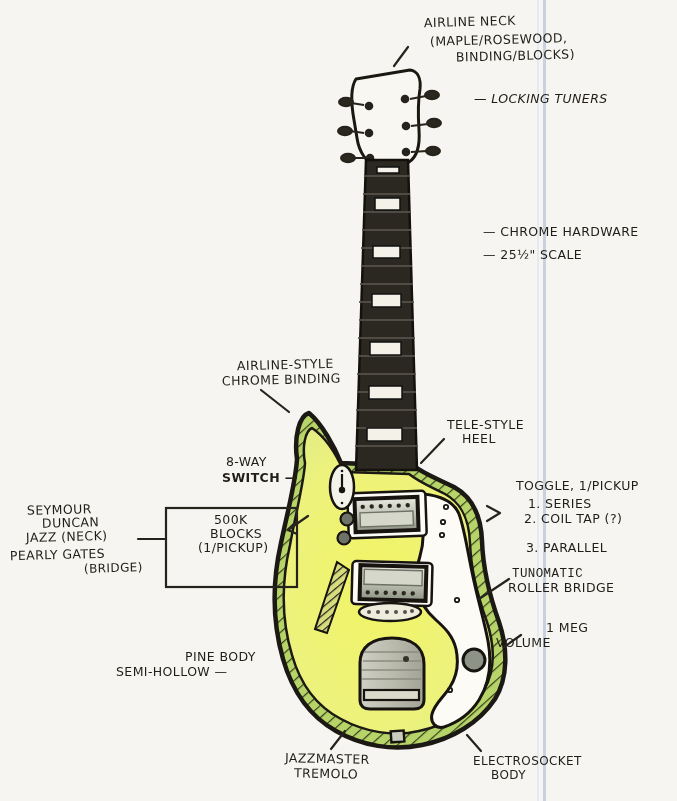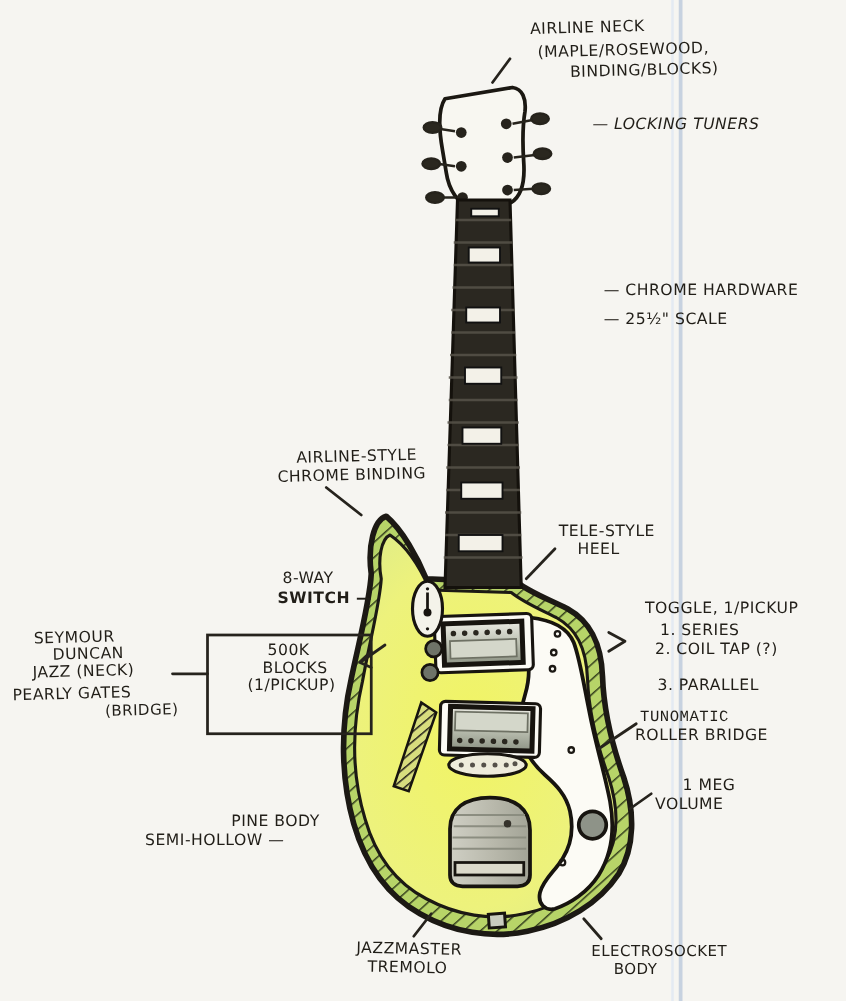--- a/index.html
+++ b/index.html
@@ -272,21 +272,21 @@
     <div class="lbl" style="left:526px;top:529px;margin-top:13px;">3. PARALLEL</div>
   </div>
 
   <div>
     <div class="lbl" style="left:512px;top:568px;font-family:Liberation Mono, monospace;">TUNOMATIC</div>
     <div class="lbl" style="left:508px;top:582px;">ROLLER BRIDGE</div>
   </div>
 
   <div>
     <div class="lbl" style="left:531px;top:622px;margin-left:15px;">1 MEG</div>
-    <div class="lbl" style="left:524px;top:637px;">VOLUME</div>
+    <div class="lbl" style="left:496px;top:637px;">VOLUME</div>
   </div>
 
   <div>
     <div class="lbl" style="left:145px;top:651px;margin-left:40px;">PINE BODY</div>
     <div class="lbl" style="left:116px;top:666px;">SEMI-HOLLOW —</div>
   </div>
 
   <div>
     <div class="lbl r-p1" style="left:285px;top:753px;">JAZZMASTER</div>
     <div class="lbl r-p1" style="left:294px;top:768px;">TREMOLO</div>

